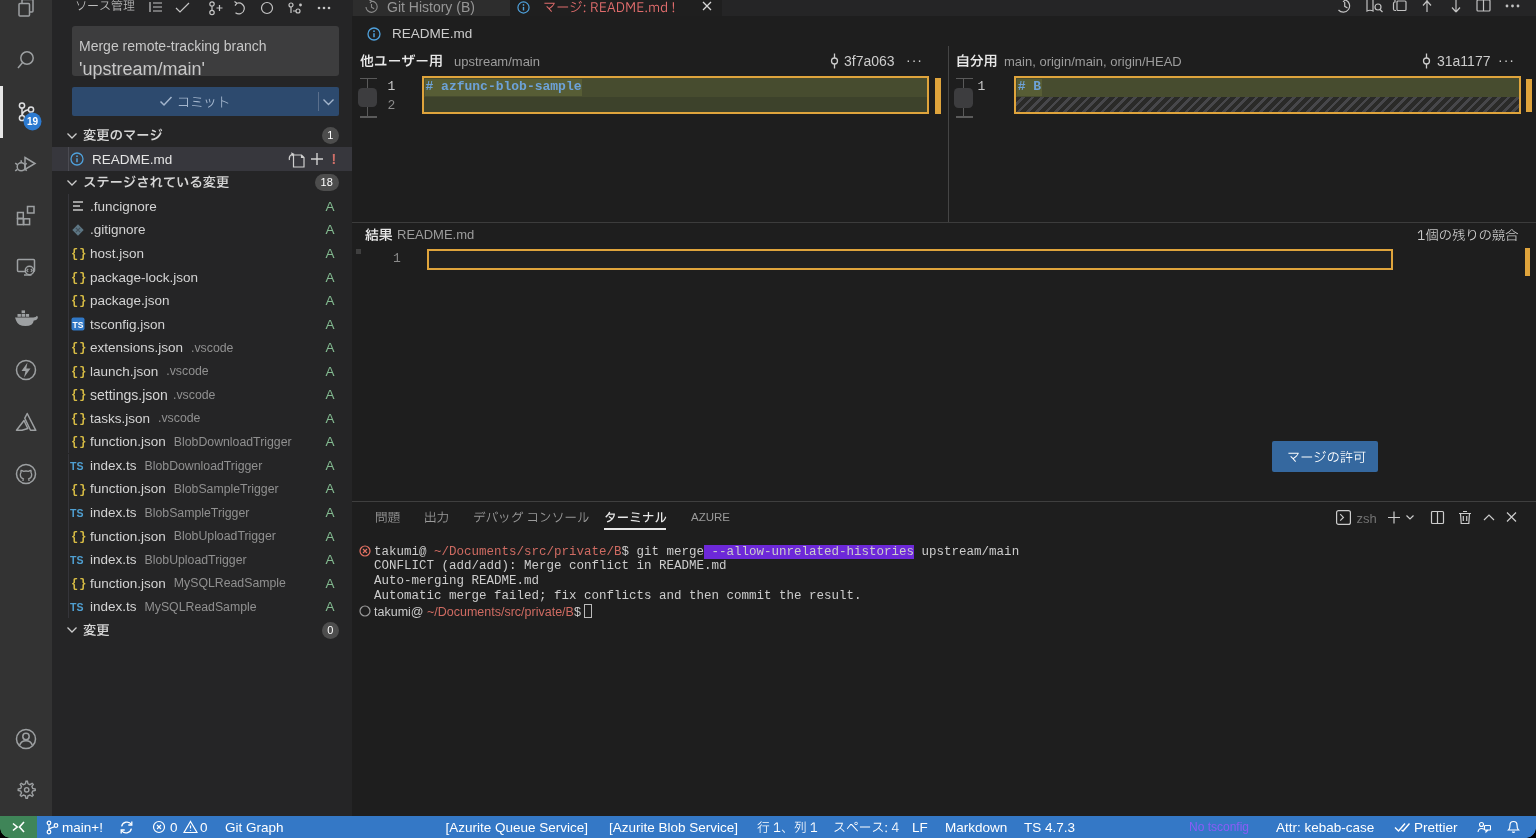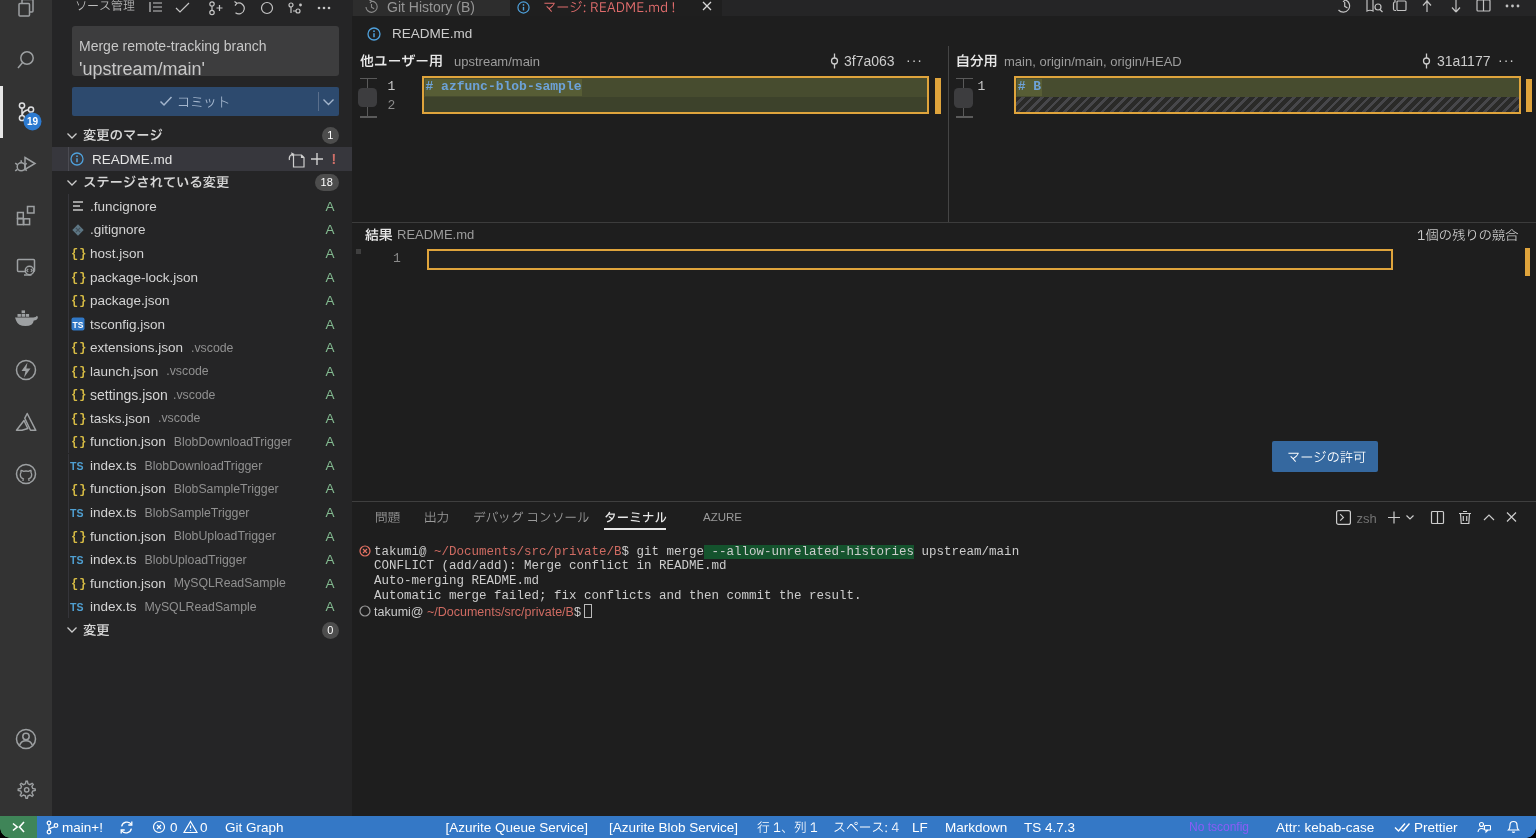--- a/index.html
+++ b/index.html
@@ -347,35 +347,35 @@
   </svg>
 <svg style="position:absolute;left:423.7px;top:522.3px;overflow:visible" width="2" height="2">
     <path d="M10.5 -0.9V-4.3H11.4V0.8H10.5V-0.1H2.1V0.8H1.2V-4.3H2.1V-0.9H5.8V-5.5H1.6V-9.7H2.4V-6.2H5.8V-10.5H6.6V-6.2H10.2V-9.7H11V-5.5H6.6V-0.9Z M18.6 -8H23.8V-7.2Q23.8 -3 23.3 -1.2Q23.1 -0.3 22.5 0.1Q21.9 0.5 20.8 0.5H19L18.8 -0.4H20.6Q21.3 -0.4 21.6 -0.5Q22 -0.6 22.2 -0.8Q22.4 -1.1 22.5 -1.5Q22.9 -3 22.9 -6.6V-7.2H18.6Q18.5 -5.4 18.1 -4Q17.7 -2.5 16.6 -1.3Q15.6 -0.2 13.8 0.8L13.3 0.1Q15 -0.8 15.9 -1.9Q16.9 -3 17.3 -4.2Q17.7 -5.5 17.7 -7.2H13.6V-8H17.7V-10.5H18.6Z" fill="#9b9b9b"></path>
   </svg>
 <svg style="position:absolute;left:472.9px;top:522.3px;overflow:visible" width="2" height="2">
     <path d="M11.3 -10.6Q11.9 -9.5 12.4 -8.4L11.7 -8.1Q11.2 -9.4 10.6 -10.3ZM10.3 -7.5Q9.8 -8.6 9.1 -9.8L9.9 -10.1Q10.6 -8.8 11 -7.8ZM2.2 -9.3H9V-8.4H2.2ZM1.1 -5.3V-6.2H11.4V-5.3H6.8V-4.6Q6.8 -2.7 6 -1.5Q5.2 -0.3 3.4 0.5L2.9 -0.4Q4.5 -1.1 5.2 -2Q5.9 -3 5.9 -4.6V-5.3Z M24.4 -8.1Q23.8 -9.4 23.2 -10.3L23.9 -10.6Q24.6 -9.5 25.1 -8.4ZM23 -7.5Q22.5 -8.6 21.8 -9.7L22.5 -10Q23.3 -8.8 23.7 -7.8ZM13.4 -0.5Q14.8 -2.3 15.4 -4.3Q16.1 -6.3 16.3 -9.1L17.2 -9.1Q17 -6.2 16.3 -4Q15.6 -1.9 14.3 0ZM21 -9.1Q21.2 -6.4 21.9 -4.4Q22.6 -2.4 23.9 -0.5L23 0Q21.7 -1.9 21 -4.1Q20.3 -6.2 20.1 -9.1Z M30.9 -4.2Q30.6 -5.6 30 -7.5L30.9 -7.7Q31.6 -5.6 31.8 -4.4ZM29.2 -0.1Q30.9 -0.8 32 -1.8Q33.1 -2.8 33.7 -4.1Q34.2 -5.5 34.5 -7.4L35.4 -7.3Q35.1 -5.3 34.5 -3.8Q33.9 -2.3 32.7 -1.2Q31.5 -0.1 29.7 0.8ZM28.1 -3.6Q27.7 -5.3 27 -6.9L27.9 -7.2Q28.6 -5.4 29 -3.8Z M49.1 -10.5Q49.8 -9.4 50.2 -8.4L49.5 -8.1Q49 -9.3 48.4 -10.2ZM47.6 -10.1Q48.4 -8.9 48.7 -8L48.2 -7.7Q47.9 -4.7 46 -2.5Q44 -0.4 40.9 0.5L40.5 -0.4Q43.4 -1.2 45.1 -3Q46.8 -4.7 47.2 -7.3H42.4Q41.8 -6.5 41.1 -5.8Q40.4 -5.1 39.5 -4.4L38.9 -5.1Q40.3 -6.1 41.2 -7.3Q42.2 -8.5 42.8 -9.9L43.7 -9.7Q43.3 -8.8 42.9 -8.2H47.8Q47.4 -9 46.9 -9.8Z M63.9 0H63V-1.1H55.2V-1.9H63V-7.9H55.5V-8.8H63.9Z M71.9 -6.4Q70.1 -7.6 68 -8.6L68.4 -9.4Q70.5 -8.4 72.4 -7.2ZM68.1 -1.1Q70.4 -1.5 71.9 -2.3Q73.5 -3.1 74.6 -4.5Q75.7 -5.8 76.5 -7.8L77.3 -7.3Q76.1 -4.2 73.9 -2.5Q71.8 -0.8 68.4 -0.2Z M82.5 -0.4Q84.5 -1.3 85.8 -2.5Q87 -3.7 87.7 -5.3Q88.4 -7 88.7 -9.3L89.6 -9.1Q89.3 -6.7 88.6 -5Q87.8 -3.2 86.5 -1.8Q85.1 -0.5 83 0.4ZM82.1 -4.7Q81.3 -7.2 80.4 -8.8L81.2 -9.2Q81.7 -8.3 82.2 -7.2Q82.7 -6 83 -5Z M102.7 -4.3H92.6V-5.3H102.7Z M115.7 -5Q115.1 -3.1 114 -1.8Q112.9 -0.5 111.5 0.1H110.7V-9.7H111.5V-0.9Q113.8 -2.1 114.9 -5.4ZM107.5 -9.7H108.4V-5.9Q108.4 -3.6 107.7 -2.2Q107 -0.7 105.6 0.3L105 -0.4Q106.3 -1.3 106.9 -2.6Q107.5 -3.8 107.5 -5.8Z" fill="#9b9b9b"></path>
   </svg>
 <svg style="position:absolute;left:603.8px;top:522.3px;overflow:visible" width="2" height="2">
     <path d="M11 -8.5Q10.9 -6.2 9.9 -4.4Q9 -2.6 7.4 -1.4Q5.7 -0.1 3.4 0.5L2.8 -0.7Q5.6 -1.4 7.2 -2.9Q6 -4 4.5 -5L5.3 -5.9Q6.6 -5 8.1 -3.9Q9.2 -5.3 9.6 -7.3H5Q4.4 -6.5 3.7 -5.8Q3.1 -5.1 2.1 -4.3L1.3 -5.4Q3.9 -7.2 5.1 -10.2L6.3 -9.9Q6 -9.1 5.7 -8.5Z M23.9 -4.1H13.9V-5.4H23.9Z M28 -9.7Q32.2 -9.4 35.6 -8.8L35.3 -7.6Q32.3 -8.2 27.8 -8.5ZM28.1 -6.1Q30 -5.9 31.6 -5.7Q33.2 -5.5 34.8 -5.2L34.6 -4Q31.8 -4.6 27.9 -4.8ZM26.9 -2.3Q29.3 -2.1 31.7 -1.8Q34.1 -1.4 35.9 -1L35.6 0.2Q33.8 -0.2 31.4 -0.5Q29 -0.9 26.7 -1Z M49.4 -7.1V-5.8H45.1V-5.3Q45.1 -3.1 44.2 -1.8Q43.4 -0.4 41.4 0.4L40.7 -0.7Q41.9 -1.2 42.6 -1.9Q43.2 -2.5 43.5 -3.3Q43.8 -4.2 43.8 -5.3V-5.8H39V-7.1H43.8V-10H45.1V-7.1Z M62.3 -4.9Q61.7 -3 60.7 -1.7Q59.6 -0.4 58.2 0.2H57L57 -9.8H58.3V-1.2Q59.2 -1.8 59.9 -2.8Q60.7 -3.8 61.2 -5.5ZM53.8 -9.7H55.1V-6Q55.1 -3.6 54.4 -2.1Q53.6 -0.6 52.2 0.5L51.3 -0.6Q52.6 -1.5 53.2 -2.7Q53.8 -3.9 53.8 -5.9Z" fill="#e7e7e7"></path>
   </svg>
-<div class="abs" style="left:691px;top:511.1px;font-size:11.5px;color:#9b9b9b;white-space:pre;margin-left:12px;">AZURE</div>
+<div class="abs" style="left:691px;top:511.1px;font-size:11.5px;color:#9b9b9b;white-space:pre;">AZURE</div>
 <div class="abs" style="left:603.8px;top:528.3px;width:62px;height:1.5px;background:#e7e7e7"></div>
 <svg class="abs" style="left:1336px;top:509px" width="186" height="17" viewBox="0 0 186 17">
     <rect x="0.6" y="1.6" width="13.8" height="13.8" rx="2" stroke="#cccccc" fill="none" stroke-width="1.2"></rect>
     <path d="M4.2 5.2 L7.4 8.4 L4.2 11.6" stroke="#cccccc" fill="none" stroke-width="1.2"></path>
     <path d="M58 2.5 L58 14.5 M52 8.5 L64 8.5" stroke="#cccccc" fill="none" stroke-width="1.2"></path>
     <path d="M70.5 6.5 L74 10 L77.5 6.5" stroke="#cccccc" fill="none" stroke-width="1.2"></path>
     <rect x="95.5" y="2.5" width="12" height="12" rx="1" stroke="#cccccc" fill="none" stroke-width="1.2"></rect>
     <path d="M101.5 2.5 L101.5 14.5" stroke="#cccccc" fill="none" stroke-width="1.2"></path>
     <path d="M124.5 4.5 L133.5 4.5 L132.8 14.5 L125.2 14.5 Z M123 4.5 L135 4.5 M127 2.5 L131 2.5 M127.3 7 L127.3 12 M130.7 7 L130.7 12" stroke="#cccccc" fill="none" stroke-width="1.2"></path>
     <path d="M148 11 L153 6 L158 11" stroke="#cccccc" fill="none" stroke-width="1.2"></path>
     <path d="M171 3.5 L180 12.5 M180 3.5 L171 12.5" stroke="#cccccc" fill="none" stroke-width="1.2"></path>
   </svg>
 <div class="abs" style="left:1356.5px;top:510.7px;font-size:13px;color:#737373;white-space:pre;">zsh</div>
-<div class="abs" style="left:374px;top:544.5px;font-family:'Liberation Mono',monospace;font-size:12.5px;white-space:pre;color:#cccccc">takumi@ <span style="color:#cf6b62">~/Documents/src/private/B</span>$ git merge<span style="background:#14532d"> --allow-unrelated-histories</span> upstream/main</div>
+<div class="abs" style="left:374px;top:544.5px;font-family:'Liberation Mono',monospace;font-size:12.5px;white-space:pre;color:#cccccc">takumi@ <span style="color:#cf6b62">~/Documents/src/private/B</span>$ git merge<span style="background:#6d28d9"> --allow-unrelated-histories</span> upstream/main</div>
 <div class="abs" style="left:374px;top:559px;font-family:'Liberation Mono',monospace;font-size:12.5px;white-space:pre;color:#cccccc">CONFLICT (add/add): Merge conflict in README.md</div>
 <div class="abs" style="left:374px;top:573.5px;font-family:'Liberation Mono',monospace;font-size:12.5px;white-space:pre;color:#cccccc">Auto-merging README.md</div>
 <div class="abs" style="left:374px;top:588.5px;font-family:'Liberation Mono',monospace;font-size:12.5px;white-space:pre;color:#cccccc">Automatic merge failed; fix conflicts and then commit the result.</div>
 <div class="abs" style="left:374px;top:603.5px;font-family:Liberation Sans, sans-serif;font-size:12.5px;white-space:pre;color:#cccccc">takumi@ <span style="color:#cf6b62">~/Documents/src/private/B</span>$ <span style="display:inline-block;width:8px;height:14px;border:1px solid #bbbbbb;vertical-align:-2px"></span></div>
 <svg class="abs" style="left:359px;top:545px" width="12" height="12" viewBox="0 0 12 12">
     <circle cx="6" cy="6" r="5" stroke="#e57263" fill="none" stroke-width="1.2"></circle>
     <path d="M4 4 L8 8 M8 4 L4 8" stroke="#e57263" stroke-width="1.1"></path>
   </svg>
 <svg class="abs" style="left:359px;top:604.5px" width="12" height="12" viewBox="0 0 12 12">
     <circle cx="6" cy="6" r="5" stroke="#9a9a9a" fill="none" stroke-width="1.2"></circle>

